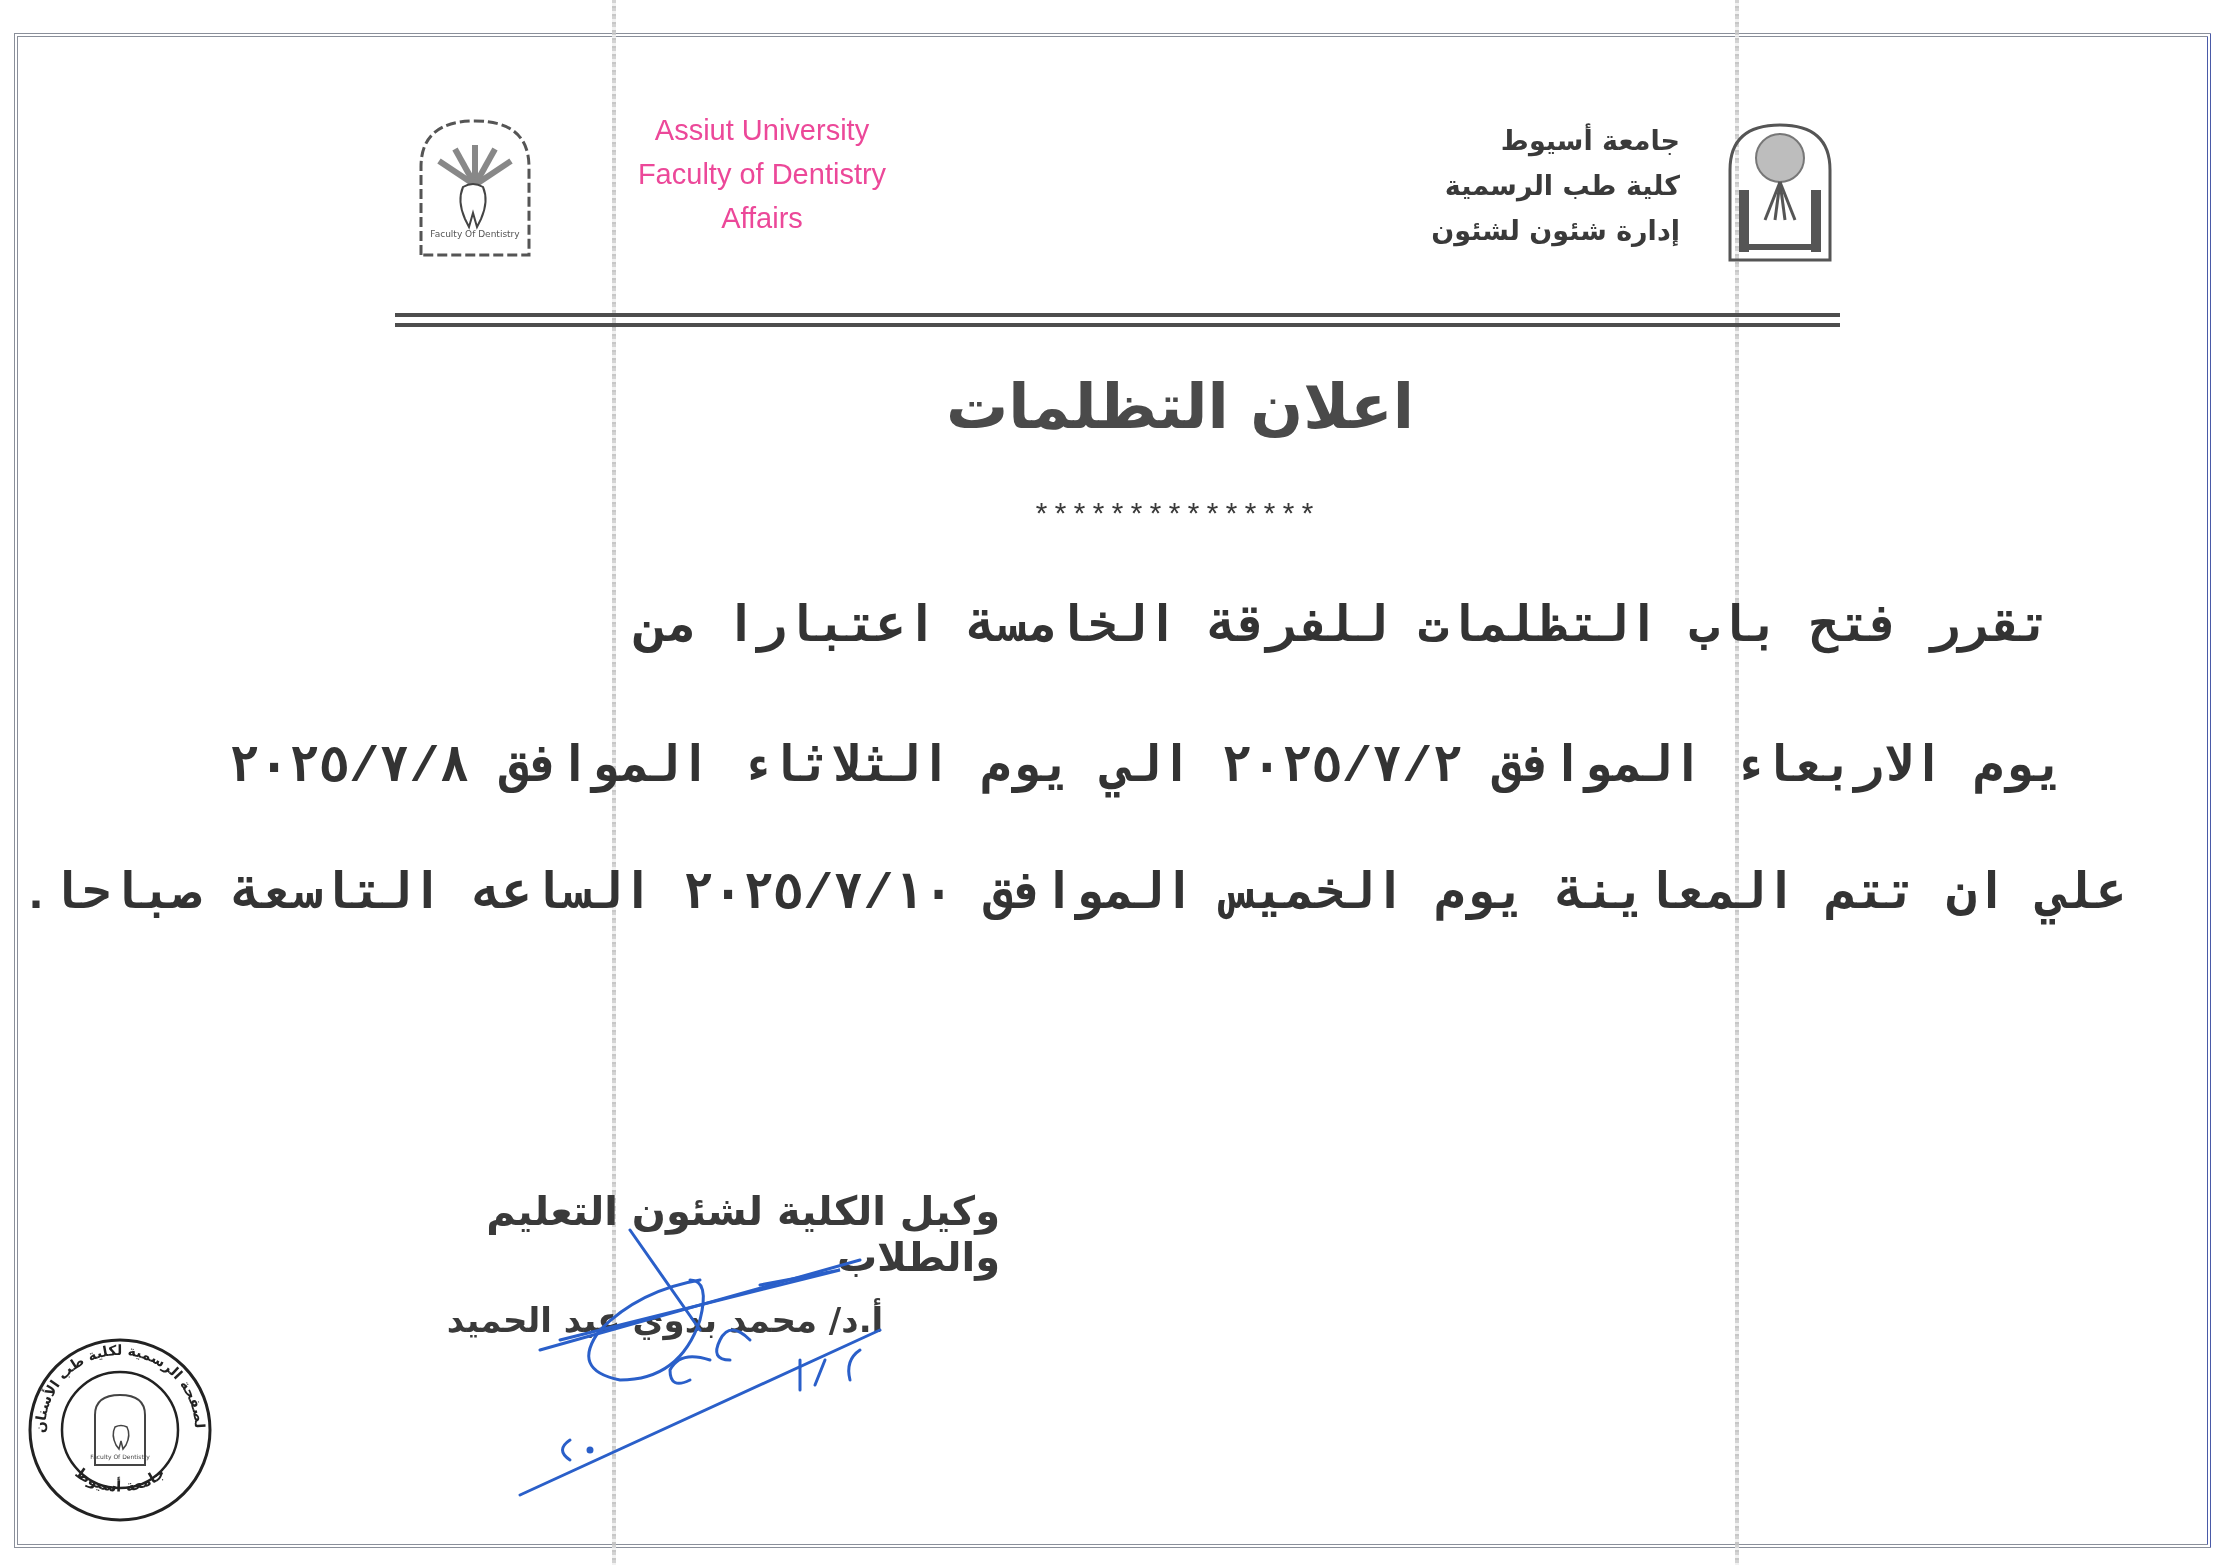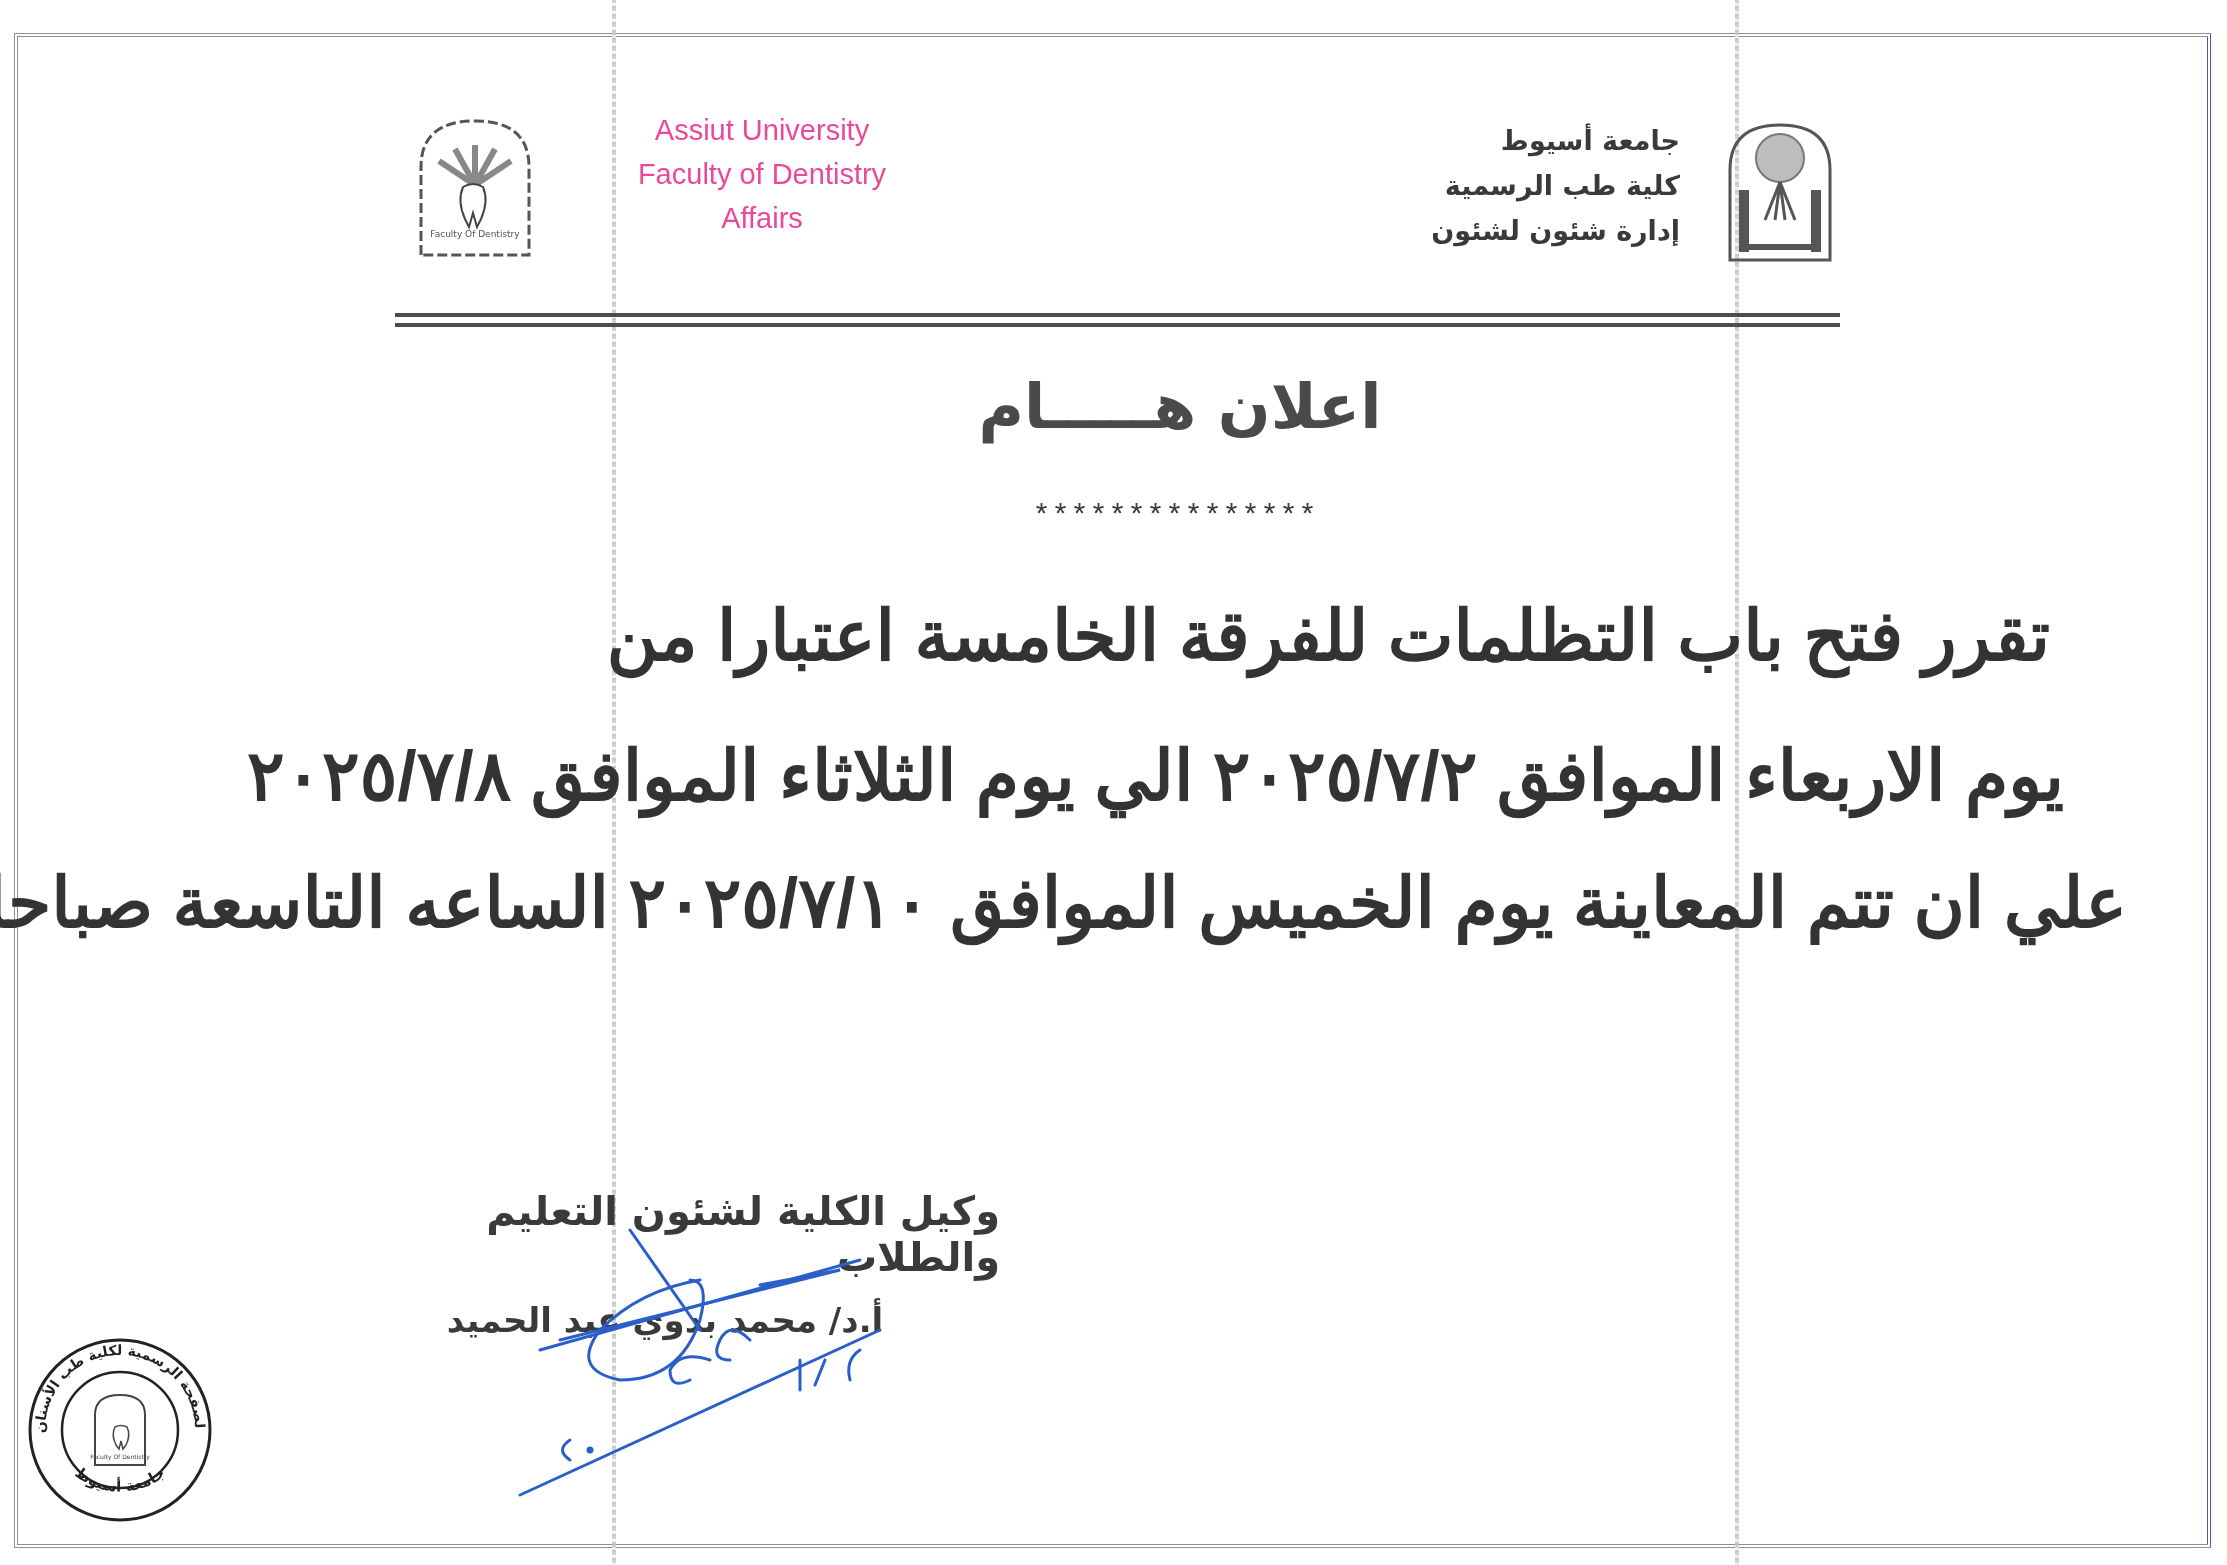--- a/index.html
+++ b/index.html
@@ -36,22 +36,22 @@
     position:absolute; left:900px; top:370px; width:560px; text-align:center; direction:rtl;
     font-family:"DejaVu Sans", sans-serif; font-weight:bold; font-size:62px; color:#4a4a4a;
     letter-spacing:6px;
   }
   .stars {
     position:absolute; left:1005px; top:500px; width:340px; text-align:center;
     font-family:"Liberation Mono", monospace; font-size:30px; color:#3a3a3a; letter-spacing:1px;
   }
   .body-line {
     position:absolute; direction:rtl; text-align:right;
-    font-family:Liberation Sans, sans-serif; font-weight:bold; color:#333333;
-    font-size:70px; white-space:nowrap;
+    font-family:Liberation Mono, monospace; font-weight:bold; color:#333333;
+    font-size:50px; white-space:nowrap;
   }
   .line1 { right:177px; top:595px; }
   .line2 { right:163px; top:735px;text-align:center; }
   .line3 { right:100px; top:862px; }
   .signature-title {
     position:absolute; left:320px; top:1188px; width:680px; text-align:right; direction:rtl;
     font-family:"DejaVu Sans", sans-serif; font-weight:bold; font-size:40px; color:#3a3a3a;
   }
   .signature-name {
     position:absolute; left:430px; top:1300px; width:470px; text-align:center; direction:rtl;
@@ -102,21 +102,21 @@
     <line x1="55" y1="62" x2="70" y2="100"></line>
   </g>
   <rect x="14" y="70" width="10" height="62" fill="#555"></rect>
   <rect x="86" y="70" width="10" height="62" fill="#555"></rect>
   <rect x="14" y="124" width="82" height="6" fill="#555"></rect>
 </svg>
 
 <div class="rule" style="top:313px"></div>
 <div class="rule" style="top:323px"></div>
 
-<div class="title">اعلان هـــــام</div>
+<div class="title">اعلان التظلمات</div>
 <div class="stars">***************</div>
 
 <div class="body-line line1">تقرر فتح باب التظلمات للفرقة الخامسة اعتبارا من</div>
 <div class="body-line line2">يوم الاربعاء الموافق ٢٠٢٥/٧/٢ الي يوم الثلاثاء الموافق ٢٠٢٥/٧/٨</div>
 <div class="body-line line3">علي ان تتم المعاينة يوم الخميس الموافق ٢٠٢٥/٧/١٠ الساعه التاسعة صباحا.</div>
 
 <div class="signature-title">وكيل الكلية لشئون التعليم والطلاب</div>
 <div class="signature-name">أ.د/ محمد بدوي عبد الحميد</div>
 
 <svg class="sig-svg" viewBox="0 0 520 290">

